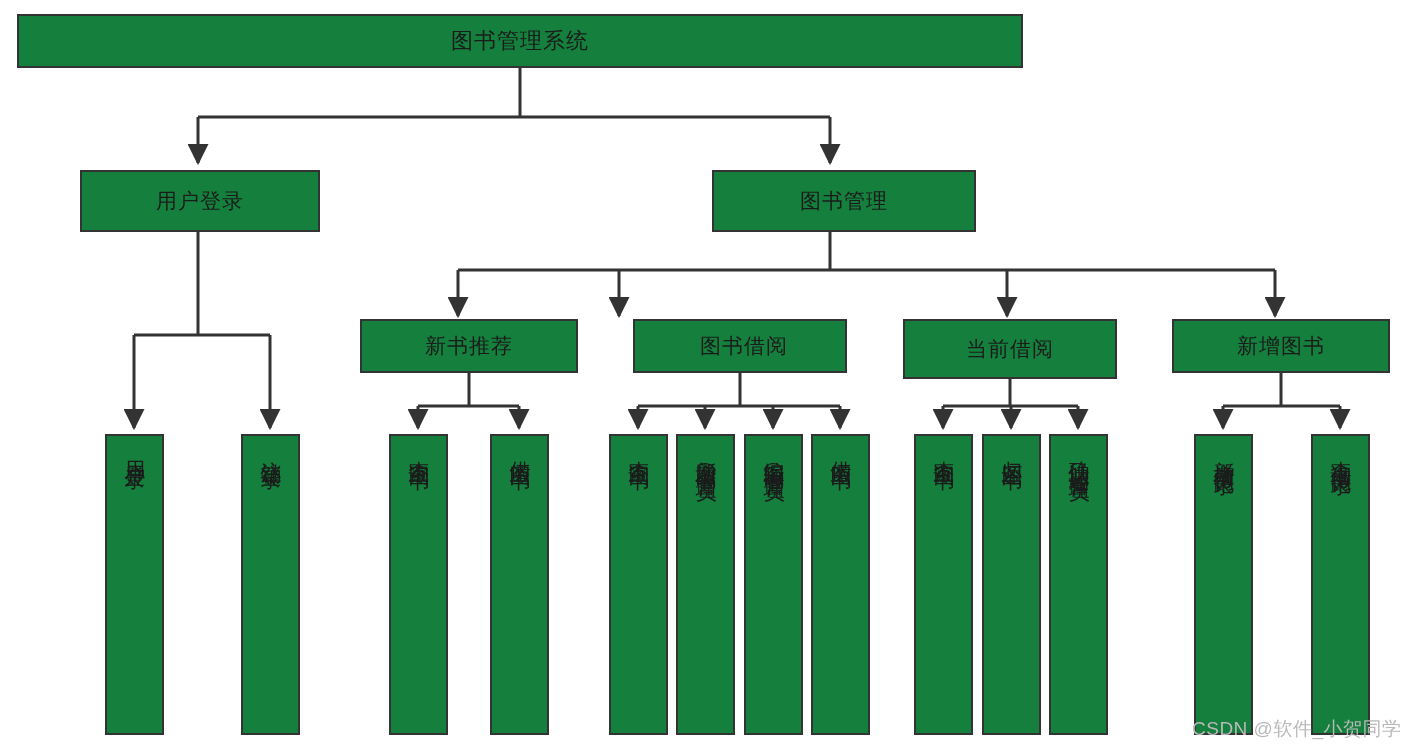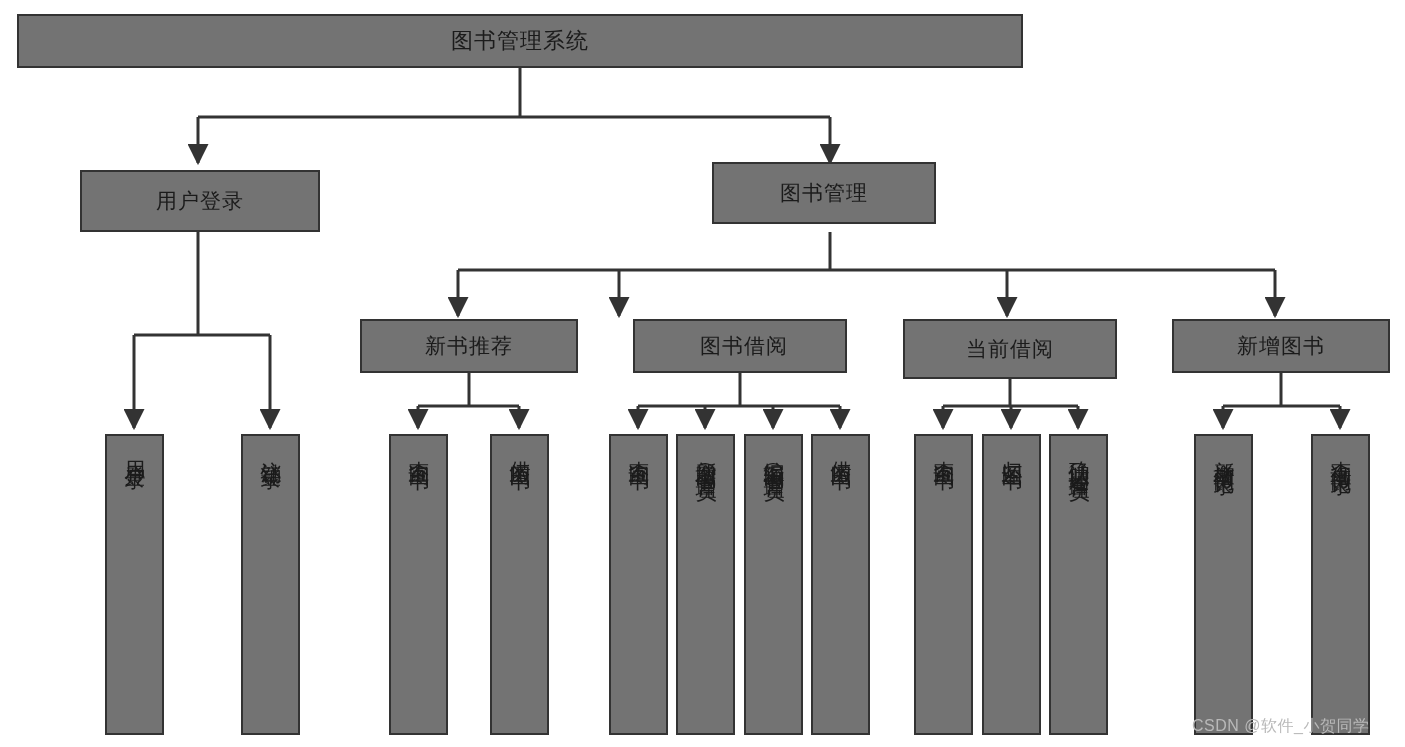--- a/index.html
+++ b/index.html
@@ -22,21 +22,21 @@
     position: absolute;
     left: 0;
     top: 0;
     width: 1405px;
     height: 747px;
     pointer-events: none;
   }
   .node {
     position: absolute;
     box-sizing: border-box;
-    background: #737373;
+    background: #15803d;
     border: 2px solid #333333;
     display: flex;
     align-items: center;
     justify-content: center;
     text-align: center;
   }
   .node .label {
     font-size: 21px;
     line-height: 1.12;
     color: #1b1b1b;
@@ -52,21 +52,21 @@
     text-orientation: upright;
     font-size: 21px;
     line-height: 1.18;
     letter-spacing: 3px;
     white-space: normal;
     max-height: 100%;
   }
   .node.root .label { font-size: 22px; }
   .watermark {
     position: absolute;
-    font-size: 16px;
+    font-size: 19px;
     color: #b9b9b9;
     letter-spacing: 0.5px;
     white-space: nowrap;
     user-select: none;
   }
 </style>
 </head>
 <body>
 
 <div id="canvas">
@@ -121,21 +121,21 @@
     </g>
   </svg>
 
   <div class="node root" style="left:17px; top:14px; width:1006px; height:54px;">
     <span class="label">图书管理系统</span>
   </div>
 
   <div class="node" style="left:80px; top:170px; width:240px; height:62px;">
     <span class="label">用户登录</span>
   </div>
-  <div class="node" style="left:712px; top:162px; width:224px; height:62px;">
+  <div class="node" style="left:712px; top:170px; width:264px; height:62px;">
     <span class="label">图书管理</span>
   </div>
 
   <div class="node" style="left:360px; top:319px; width:218px; height:54px;">
     <span class="label">新书推荐</span>
   </div>
   <div class="node" style="left:633px; top:319px; width:214px; height:54px;padding-left:8px;">
     <span class="label">图书借阅</span>
   </div>
   <div class="node" style="left:903px; top:319px; width:214px; height:60px;">

